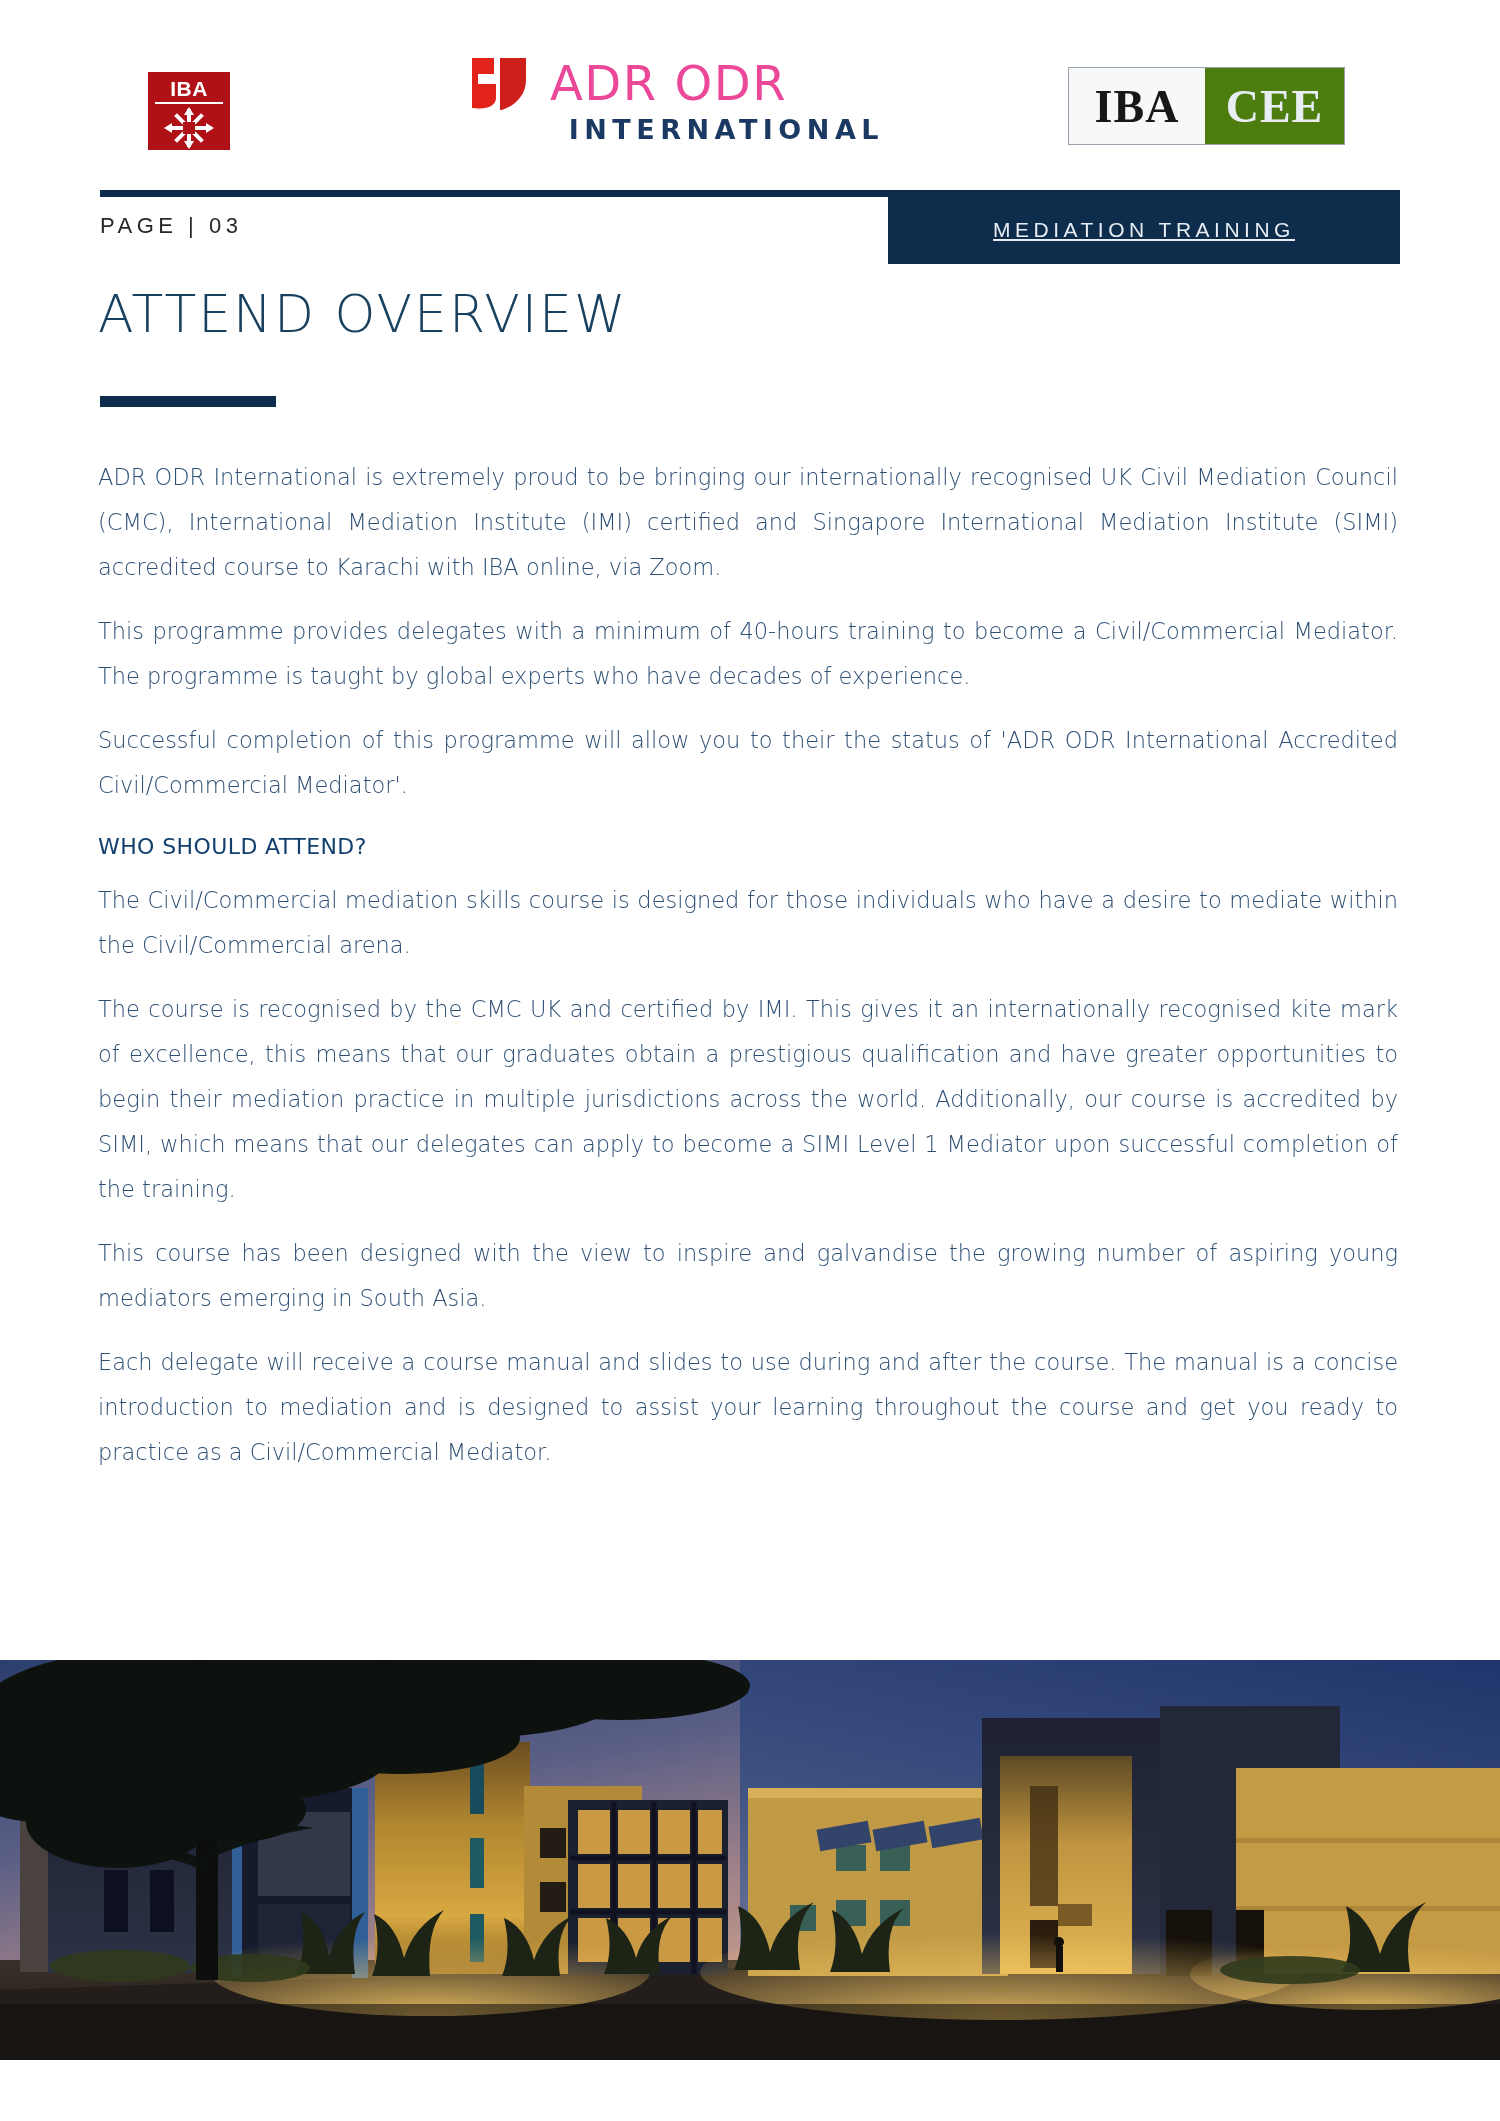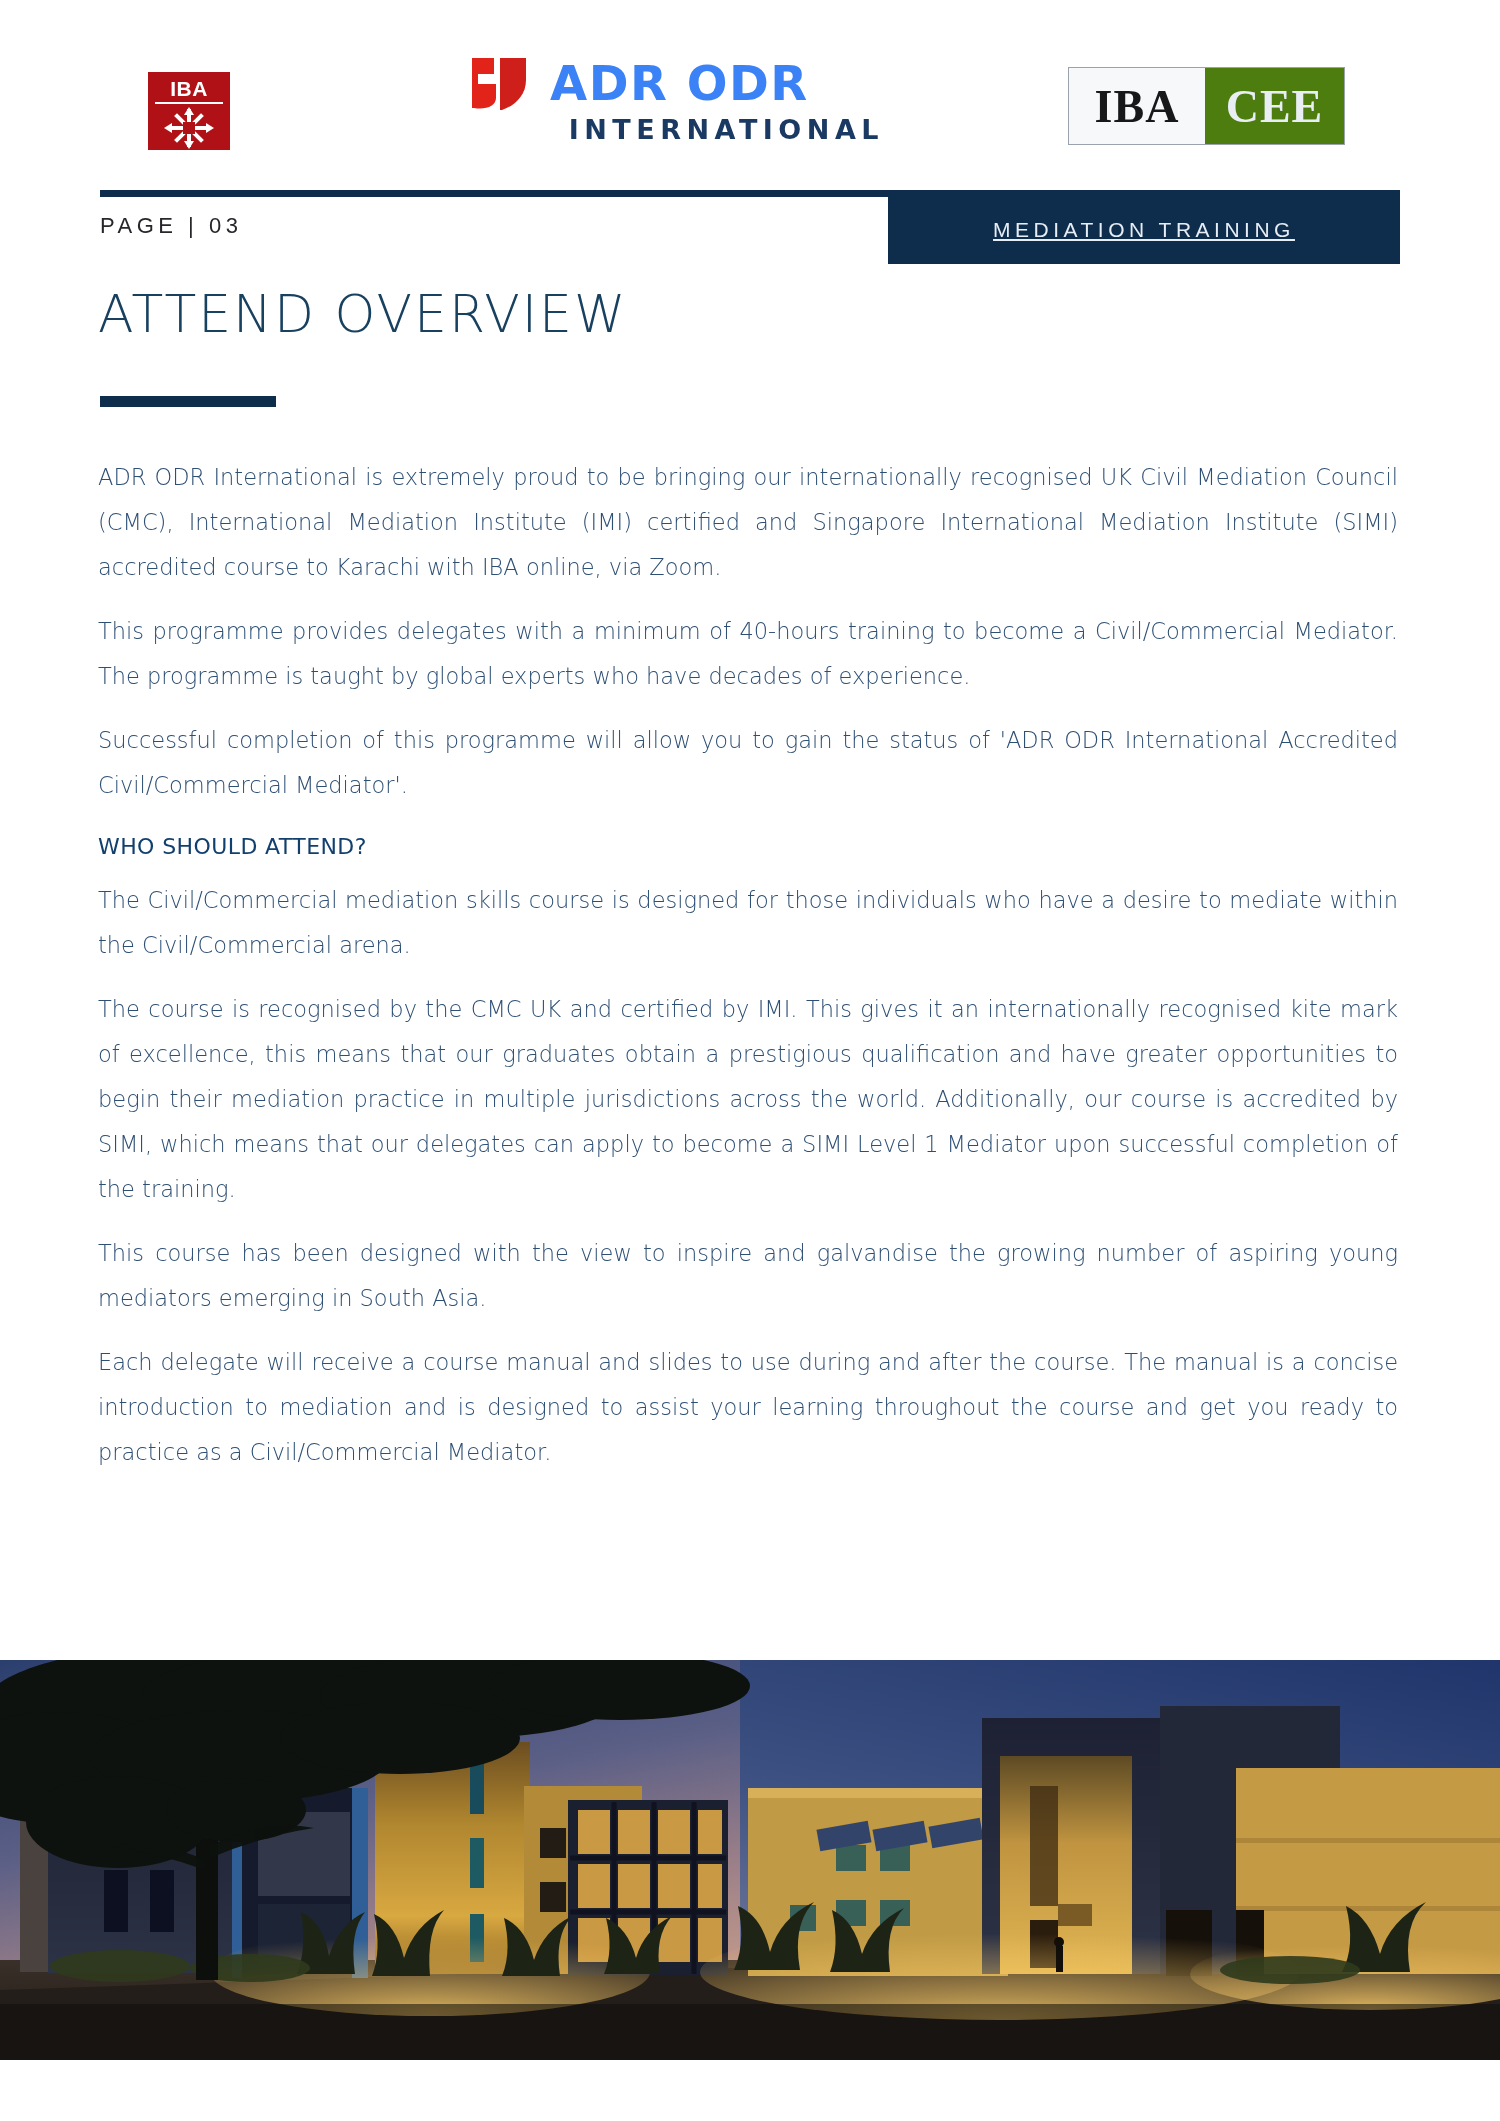--- a/index.html
+++ b/index.html
@@ -75,23 +75,23 @@
     height: 106px;
   }
   .adr-top {
     display: flex;
     align-items: center;
     gap: 18px;
     height: 62px;
   }
   .adr-mark { width: 62px; height: 58px; }
   .adr-words {
-    color: #3b82f6;
+    color: #ec4899;
     font-family: "DejaVu Sans", sans-serif;
-    font-weight: bold;
+    font-weight: normal;
     font-size: 48px;
     letter-spacing: 1.5px;
     line-height: 50px;
     white-space: nowrap;
   }
   .adr-sub {
     margin-top: 0;
     text-align: right;
     padding-right: 6px;
     color: #1b3a63;
@@ -308,21 +308,21 @@
     </div>
   </div>
 
   <div class="title">ATTEND OVERVIEW</div>
   <div class="title-underline"></div>
 
   <div class="content">
 
     <p class="para">ADR ODR International is extremely proud to be bringing our internationally recognised UK Civil Mediation Council (CMC), International Mediation Institute (IMI) certified and Singapore International Mediation Institute (SIMI) accredited course to Karachi with IBA online, via Zoom.</p>
     <p class="para">This programme provides delegates with a minimum of 40-hours training to become a Civil/Commercial Mediator. The programme is taught by global experts who have decades of experience.</p>
-    <p class="para">Successful completion of this programme will allow you to gain the status of 'ADR ODR International Accredited Civil/Commercial Mediator'.</p>
+    <p class="para">Successful completion of this programme will allow you to their the status of 'ADR ODR International Accredited Civil/Commercial Mediator'.</p>
 
     <h2 class="subhead">WHO SHOULD ATTEND?</h2>
     <p class="para">The Civil/Commercial mediation skills course is designed for those individuals who have a desire to mediate within the Civil/Commercial arena.</p>
     <p class="para">The course is recognised by the CMC UK and certified by IMI. This gives it an internationally recognised kite mark of excellence, this means that our graduates obtain a prestigious qualification and have greater opportunities to begin their mediation practice in multiple jurisdictions across the world. Additionally, our course is accredited by SIMI, which means that our delegates can apply to become a SIMI Level 1 Mediator upon successful completion of the training.</p>
     <p class="para">This course has been designed with the view to inspire and galvandise the growing number of aspiring young mediators emerging in South Asia.</p>
 
     <p class="para">Each delegate will receive a course manual and slides to use during and after the course. The manual is a concise introduction to mediation and is designed to assist your learning throughout the course and get you ready to practice as a Civil/Commercial Mediator.</p>
   </div>
 
   <div class="photo">

